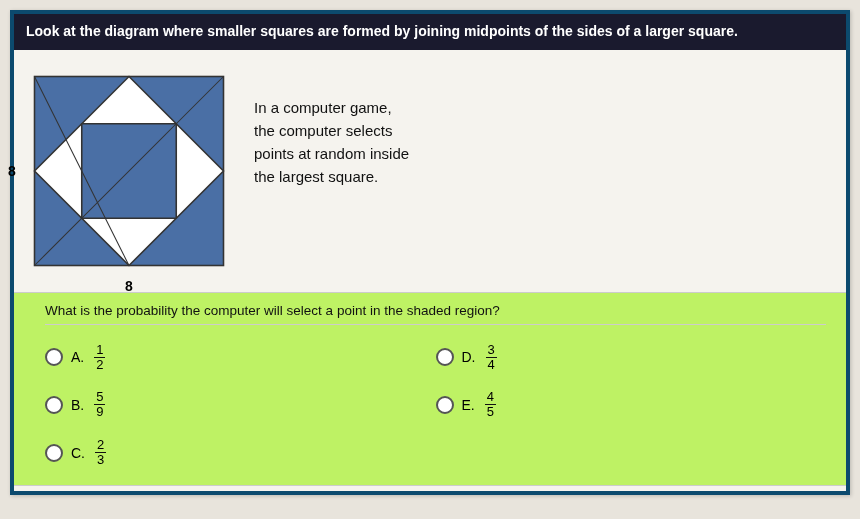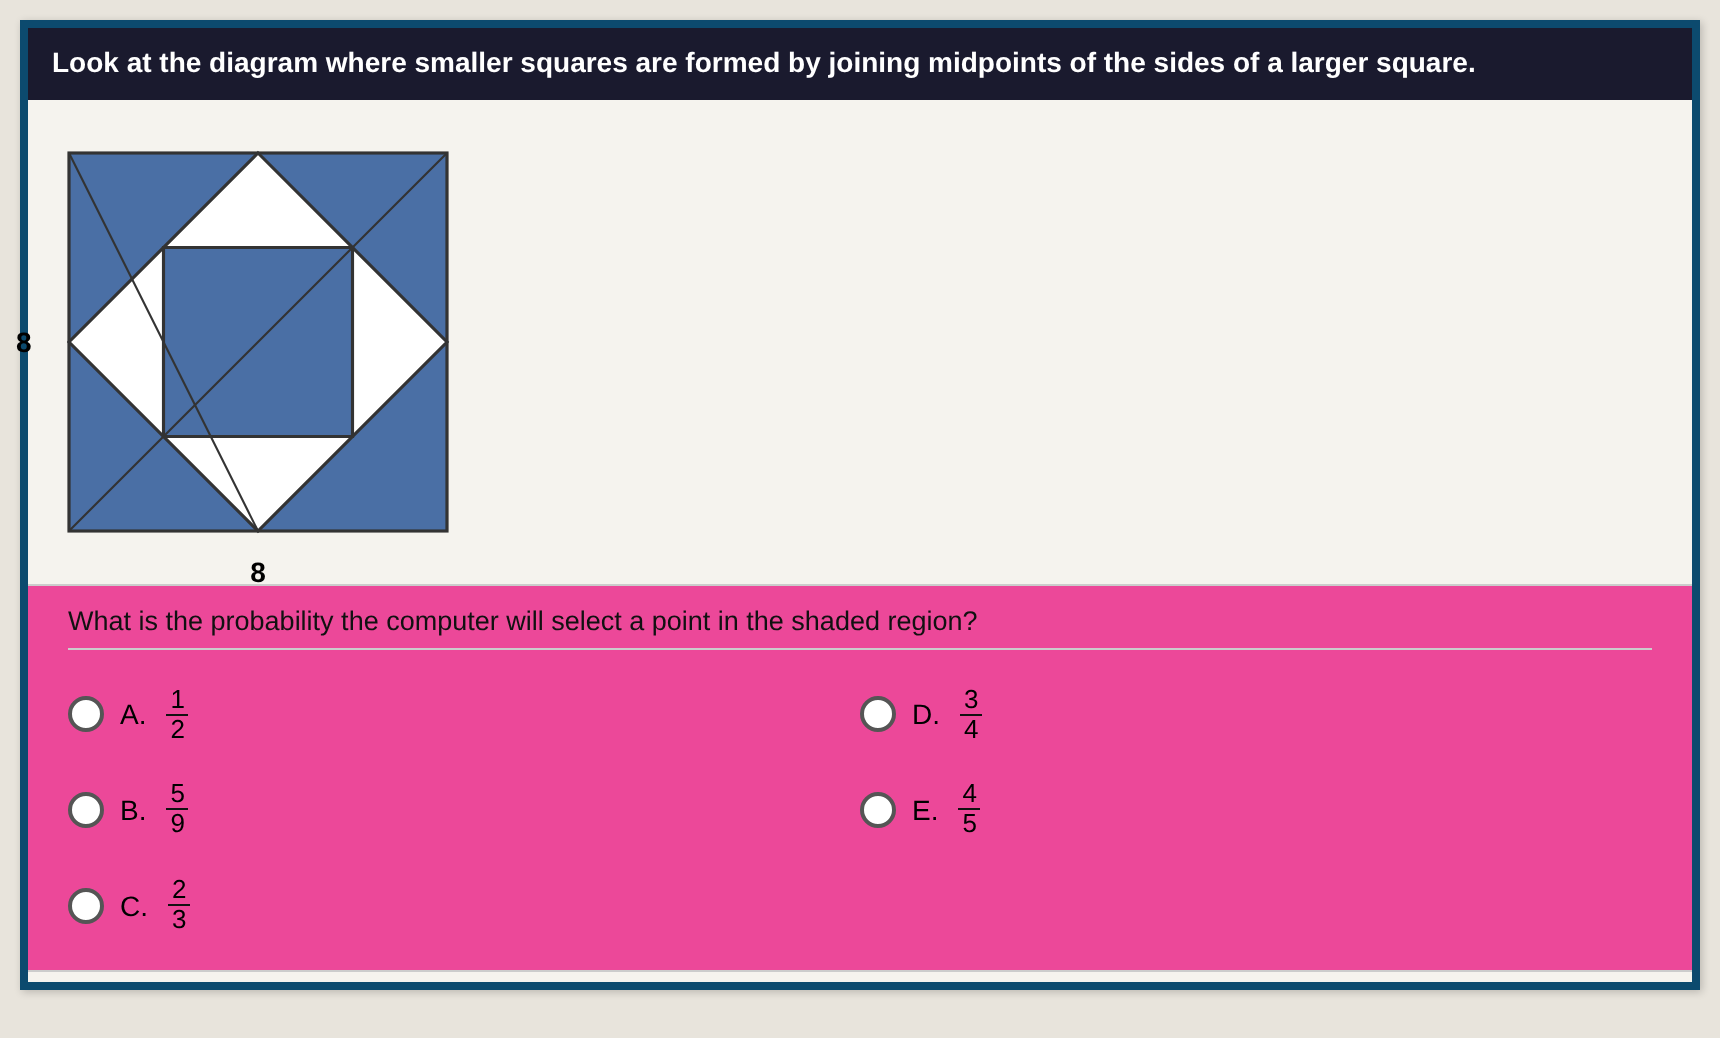--- a/index.html
+++ b/index.html
@@ -64,22 +64,22 @@
       font-weight: bold;
       color: #000;
     }
     .description {
       font-size: 15px;
       line-height: 1.55;
       color: #111;
       padding-top: 30px;
     }
     .question-section {
-      padding: 10px 20px 14px 20px;
-      background: #ec4899;
+      padding: 10px 20px 14px 31px;
+      background: #bef264;
     }
     .question-text {
       font-size: 13.5px;
       color: #111;
       margin-bottom: 14px;
       padding-bottom: 6px;
       border-bottom: 1px solid #ccc;
     }
     .options-grid {
       display: grid;
@@ -166,20 +166,26 @@
         <line x1="190" y1="10" x2="10" y2="190" stroke="#333" stroke-width="1"></line>
         <line x1="10" y1="10" x2="190" y2="10" stroke="#333" stroke-width="1"></line>
         <line x1="190" y1="10" x2="190" y2="190" stroke="#333" stroke-width="1"></line>
         <line x1="190" y1="190" x2="10" y2="190" stroke="#333" stroke-width="1"></line>
         <line x1="10" y1="190" x2="10" y2="10" stroke="#333" stroke-width="1"></line>
       </svg>
       
       <span class="label-8-bottom">8</span>
     </div>
 
+    <div class="description">
+      <span>In a computer game,</span><br>
+      <span>the computer selects</span><br>
+      <span>points at random inside</span><br>
+      <span>the largest square.</span>
+    </div>
   </div>
 
   <div class="question-section">
     <div class="question-text">What is the probability the computer will select a point in the shaded region?</div>
 
     <div class="options-grid">
 
       <div class="option-left">
 
         <div class="option-item">

